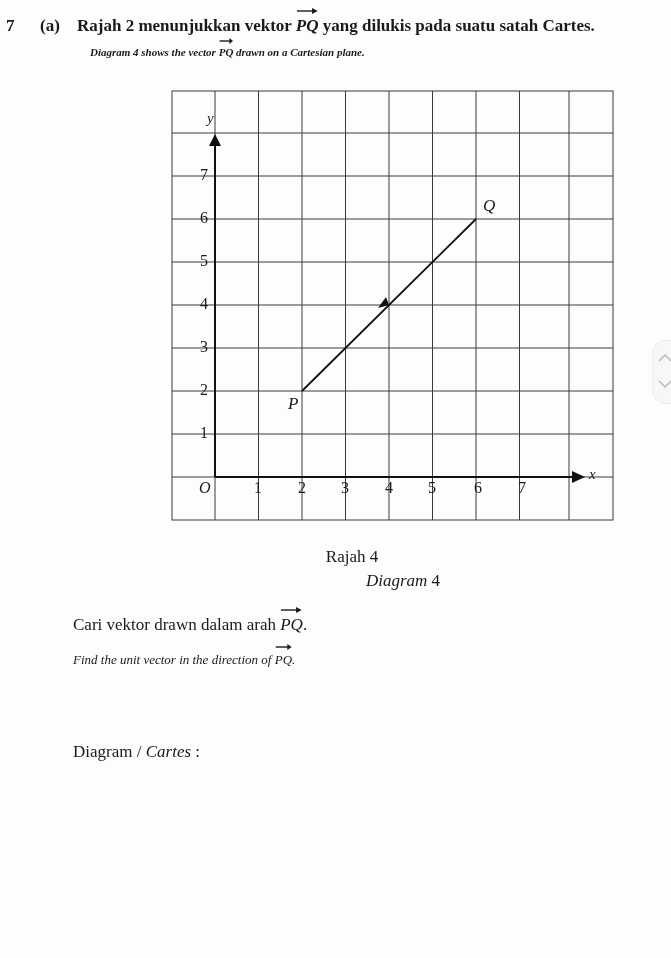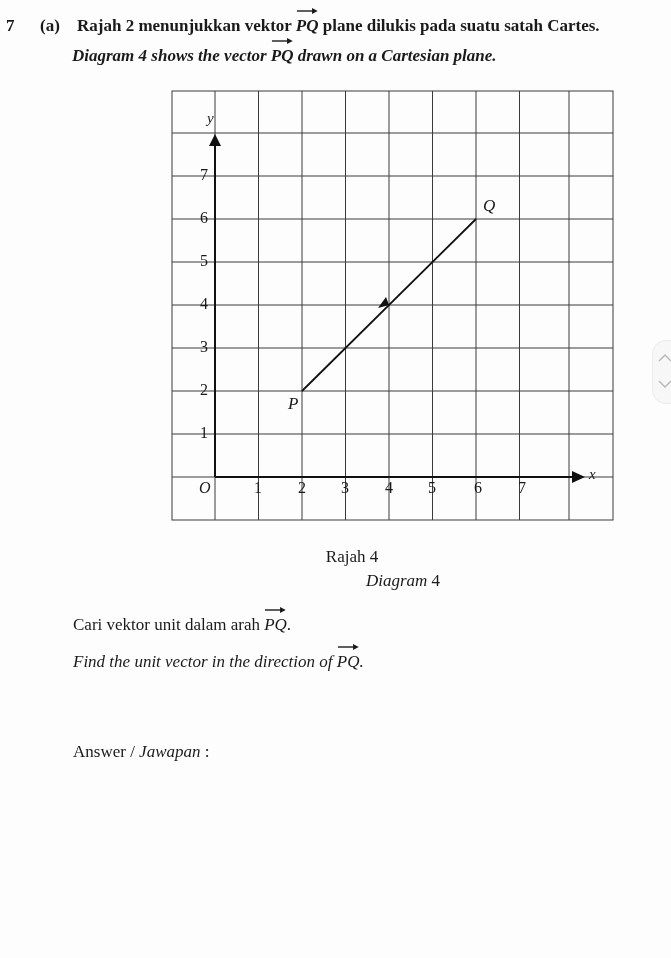--- a/index.html
+++ b/index.html
@@ -2,49 +2,49 @@
 <html><head>
 <meta charset="utf-8">
 <style>
   html, body { margin: 0; padding: 0; background: #fdfdfd; }
   body { width: 671px; height: 958px; position: relative; overflow: hidden;
          font-family: "Liberation Serif", serif; color: #1a1a1a; }
   .abs { position: absolute; white-space: nowrap; }
   .qnum { left: 6px; top: 16px; font-size: 17px; font-weight: bold; }
   .qpart { left: 40px; top: 16px; font-size: 17px; font-weight: bold; }
   .line1 { left: 77px; top: 16px; font-size: 17px; font-weight: bold; }
-  .line2 { left: 72px; top: 46px; font-size: 17px; font-weight: bold; font-style: italic; }
+  .line2 { left: 90px; top: 46px; font-size: 11px; font-weight: bold; font-style: italic; }
   .vec { position: relative; display: inline-block; font-style: italic; text-align: right; }
   .vec .arrow { position: absolute; left: 0; right: 0; top: -9px; height: 8px; }
   .vec .arrow svg { display: block; width: 100%; height: 8px; }
   .grid-wrap { position: absolute; left: 0; top: 0; }
   .caption1 { left: 0; width: 671px; top: 547px; text-align: center; font-size: 17px; padding-left: 33px; box-sizing: border-box; }
   .caption2 { left: 0; width: 671px; top: 571px; text-align: center; font-size: 17px; font-style: italic; padding-left: 55px; box-sizing: border-box; margin-left: 40px; }
   .caption2 .num { font-style: normal; }
   .ask1 { left: 73px; top: 615px; font-size: 17px; }
-  .ask2 { left: 73px; top: 652px; font-size: 17px; font-style: italic; }
+  .ask2 { left: 73px; top: 652px; font-size: 13px; font-style: italic; }
   .answer { left: 73px; top: 742px; font-size: 17px; }
   .answer .en { font-style: italic; }
   .scroll-widget { position: absolute; left: 652px; top: 340px; width: 40px; height: 62px;
                    background: #f7f7f7; border: 1px solid #ececec; border-radius: 14px; }
   .scroll-widget .chev { position: absolute; left: 5px; width: 14px; height: 10px; }
 </style>
 </head>
 <body>
 
 <div class="abs qnum">7</div>
 <div class="abs qpart"><span>(a)</span></div>
 
 <div class="abs line1">
   <span>Rajah 2 menunjukkan vektor </span><span class="vec"><span class="arrow">
         <svg viewBox="0 0 24 8" preserveAspectRatio="none">
           <line x1="1" y1="4" x2="20" y2="4" stroke="#1a1a1a" stroke-width="1.4"></line>
           <polygon points="17,1 23,4 17,7" fill="#1a1a1a"></polygon>
         </svg>
-      </span><span>PQ</span></span><span> plane dilukis pada suatu satah Cartes.</span>
+      </span><span>PQ</span></span><span> yang dilukis pada suatu satah Cartes.</span>
 </div>
 
 <div class="abs line2">
   <span>Diagram 4 shows the vector </span><span class="vec"><span class="arrow">
         <svg viewBox="0 0 24 8" preserveAspectRatio="none">
           <line x1="1" y1="4" x2="20" y2="4" stroke="#1a1a1a" stroke-width="1.4"></line>
           <polygon points="17,1 23,4 17,7" fill="#1a1a1a"></polygon>
         </svg>
       </span><span>PQ</span></span><span> drawn on a Cartesian plane.</span>
 </div>
@@ -109,38 +109,38 @@
 <div class="abs" style="left:200px;top:209px;font-size:16px;">6</div>
 <div class="abs" style="left:200px;top:166px;font-size:16px;">7</div>
 
 <div class="abs" style="left:288px;top:394px;font-size:17px;font-style:italic;">P</div>
 <div class="abs" style="left:483px;top:196px;font-size:17px;font-style:italic;">Q</div>
 
 <div class="abs caption1">Rajah 4</div>
 <div class="abs caption2"><span>Diagram</span><span class="num"> 4</span></div>
 
 <div class="abs ask1">
-  <span>Cari vektor unit dalam arah </span><span class="vec"><span class="arrow">
+  <span>Cari vektor drawn dalam arah </span><span class="vec"><span class="arrow">
         <svg viewBox="0 0 24 8" preserveAspectRatio="none">
           <line x1="1" y1="4" x2="20" y2="4" stroke="#1a1a1a" stroke-width="1.4"></line>
           <polygon points="17,1 23,4 17,7" fill="#1a1a1a"></polygon>
         </svg>
       </span><span>PQ</span></span><span>.</span>
 </div>
 
 <div class="abs ask2">
   <span>Find the unit vector in the direction of </span><span class="vec"><span class="arrow">
         <svg viewBox="0 0 24 8" preserveAspectRatio="none">
           <line x1="1" y1="4" x2="20" y2="4" stroke="#1a1a1a" stroke-width="1.4"></line>
           <polygon points="17,1 23,4 17,7" fill="#1a1a1a"></polygon>
         </svg>
       </span><span>PQ</span></span><span>.</span>
 </div>
 
-<div class="abs answer"><span>Answer / </span><span class="en">Jawapan</span><span> :</span></div>
+<div class="abs answer"><span>Diagram / </span><span class="en">Cartes</span><span> :</span></div>
 
 <div class="scroll-widget">
   <svg class="chev" style="top:12px;" viewBox="0 0 14 10">
       <polyline points="1,8 7,2 13,8" fill="none" stroke="#b9b9b9" stroke-width="1.5"></polyline>
     </svg>
   <svg class="chev" style="top:38px;" viewBox="0 0 14 10">
       <polyline points="1,2 7,8 13,2" fill="none" stroke="#b9b9b9" stroke-width="1.5"></polyline>
     </svg>
 </div>
 

